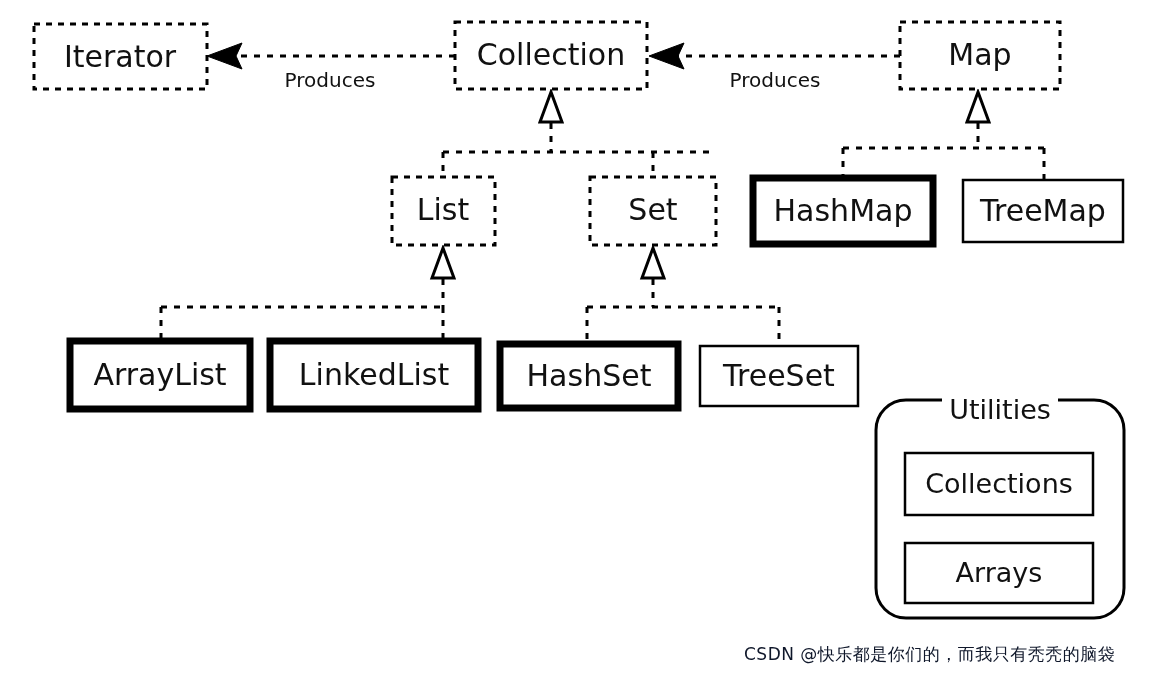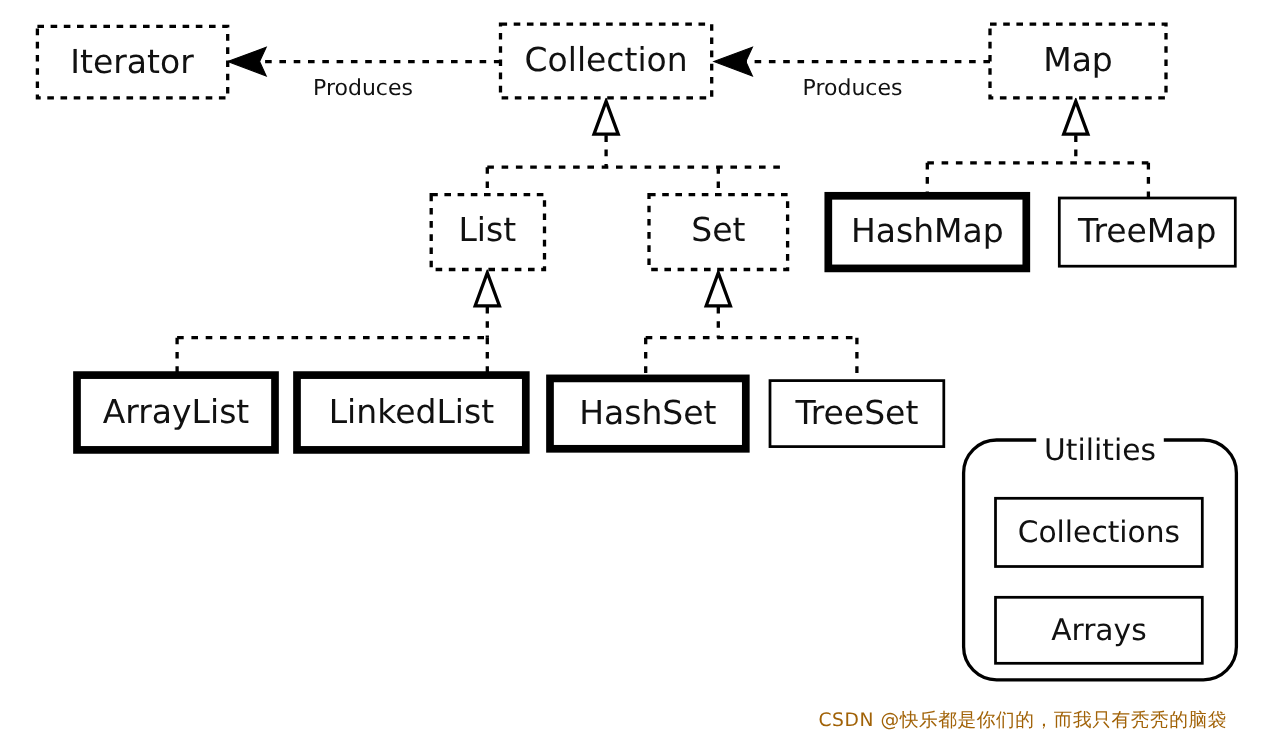--- a/index.html
+++ b/index.html
@@ -77,21 +77,21 @@
     fill: #000000;
     stroke: #000000;
     stroke-width: 1;
   }
   .watermark {
     position: absolute;
     left: 744px;
     top: 643px;
     font-family: "DejaVu Sans", sans-serif;
     font-size: 17px;
-    color: #a16207;
+    color: #0f172a;
     white-space: nowrap;
     letter-spacing: 0.5px;
   }
 </style>
 </head>
 <body>
 
 <svg id="diagram" viewBox="0 0 1170 677">
 
   <g>

